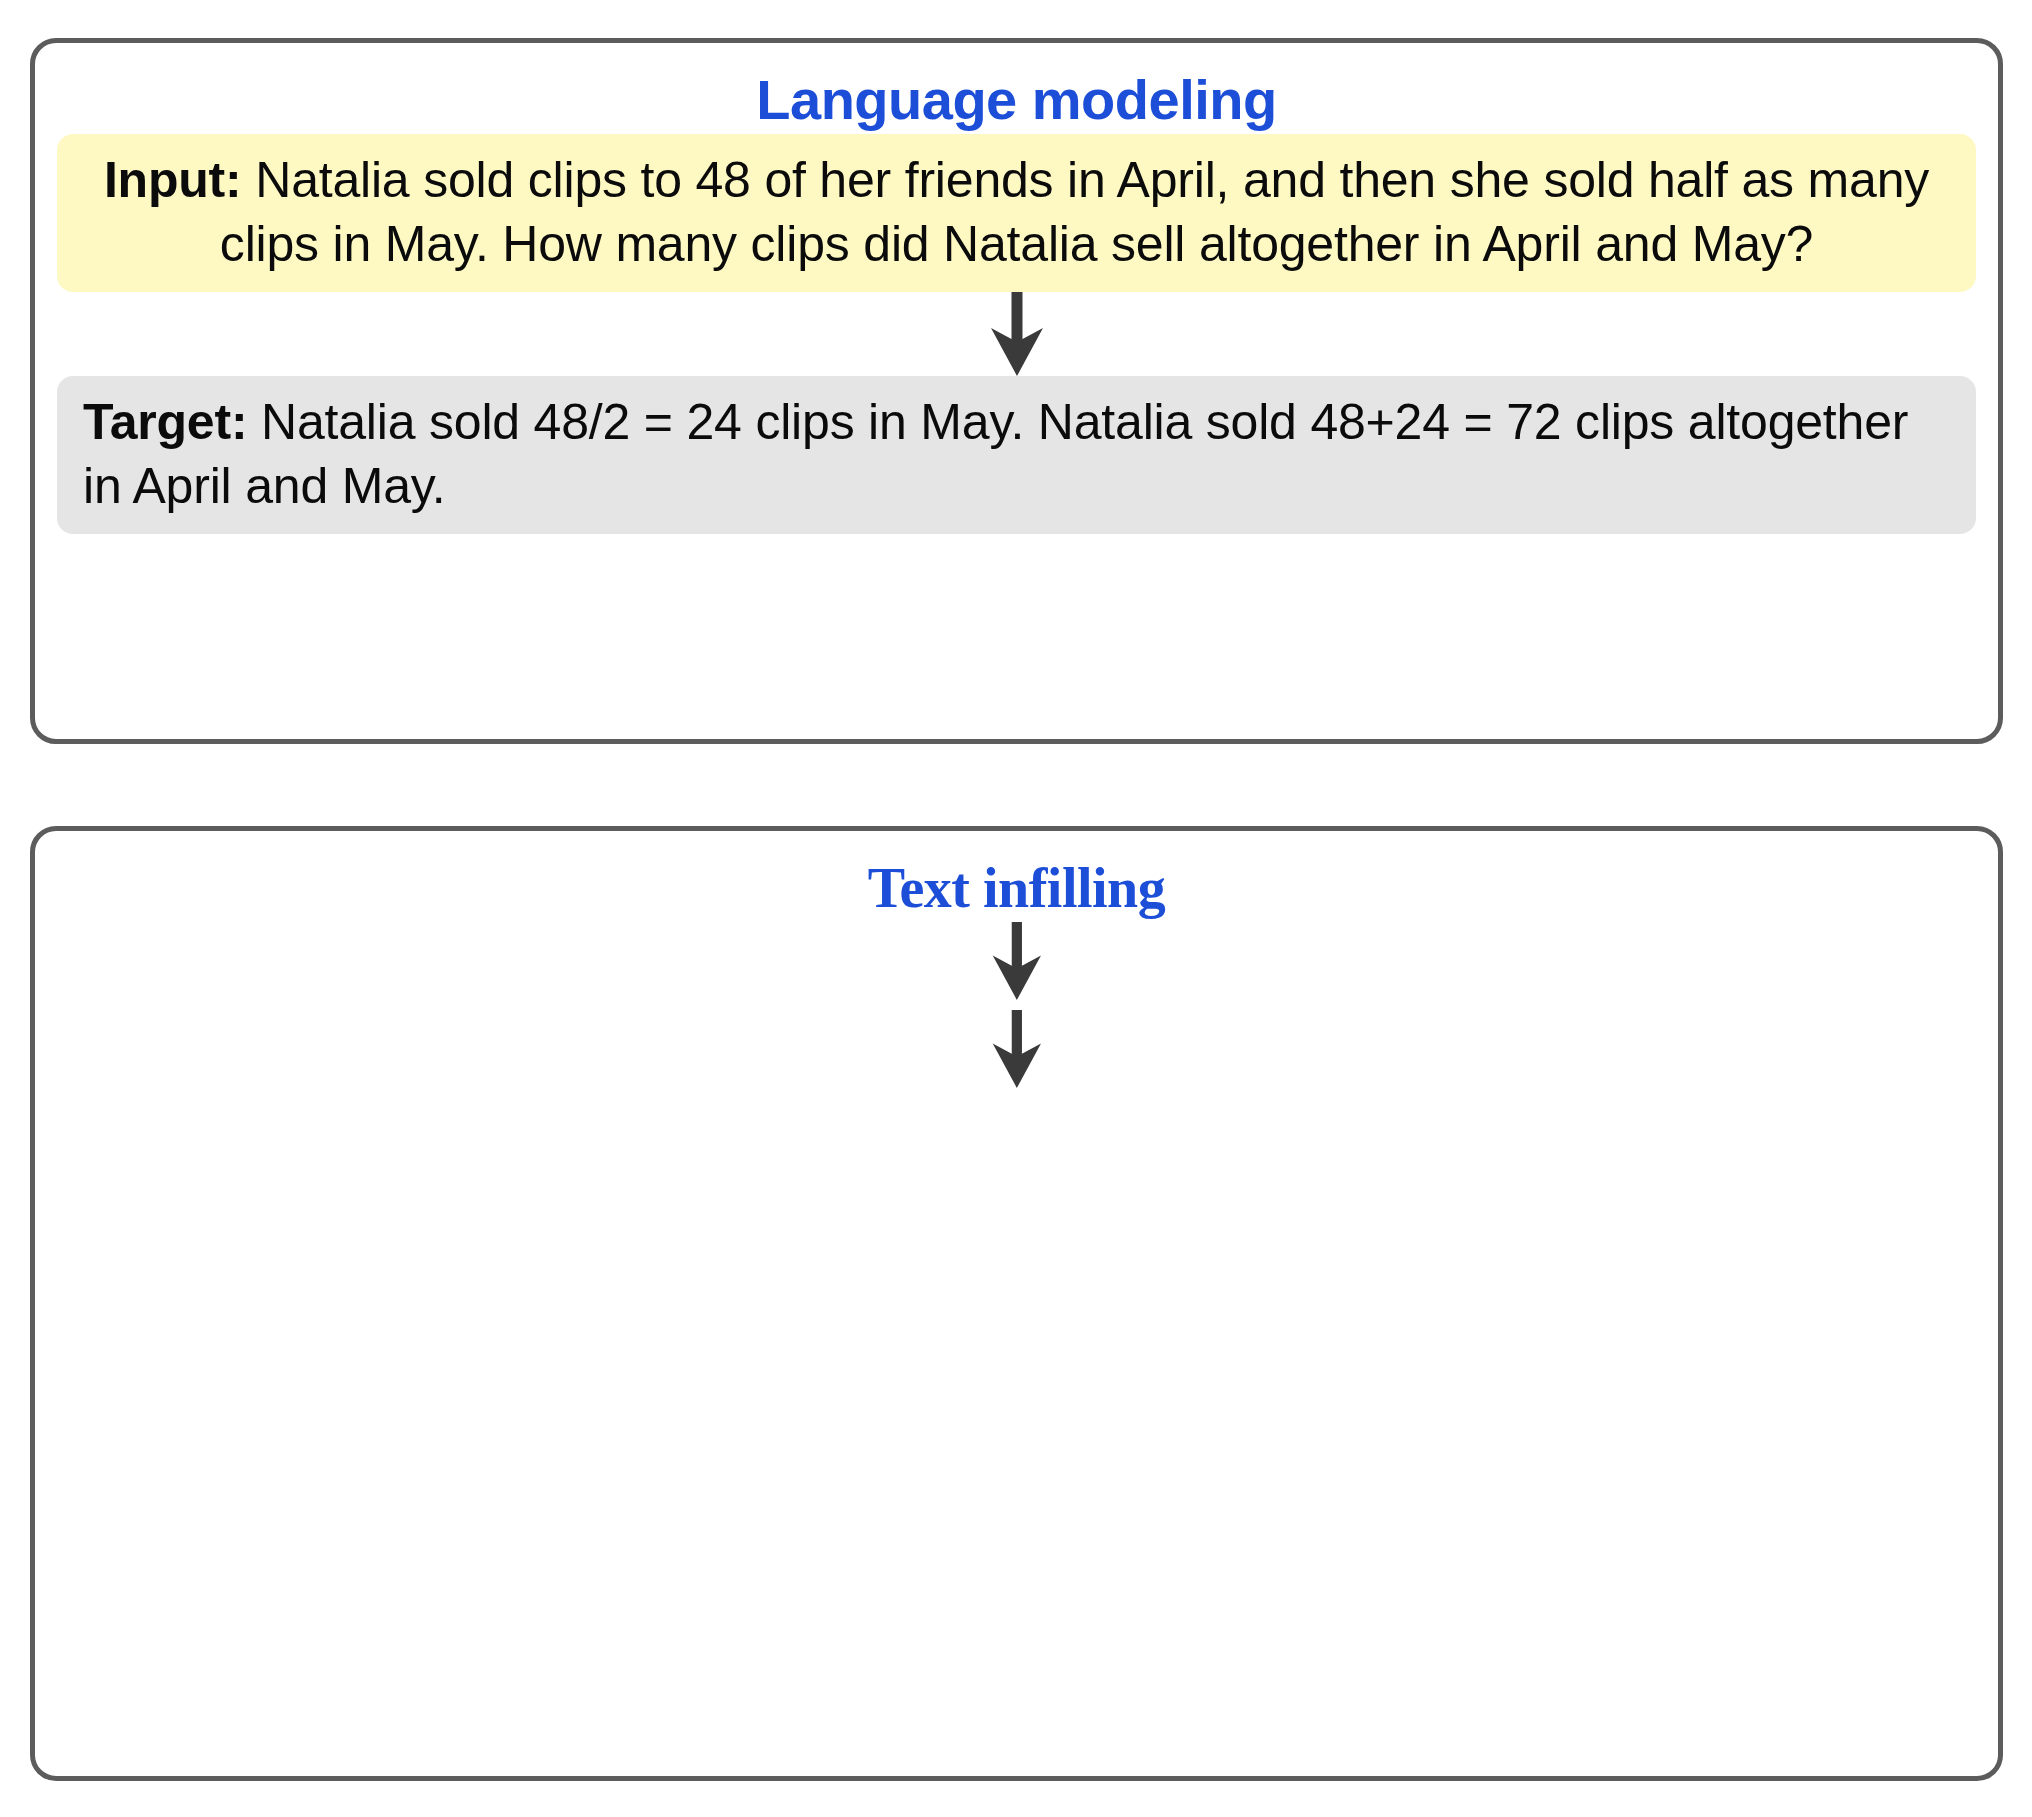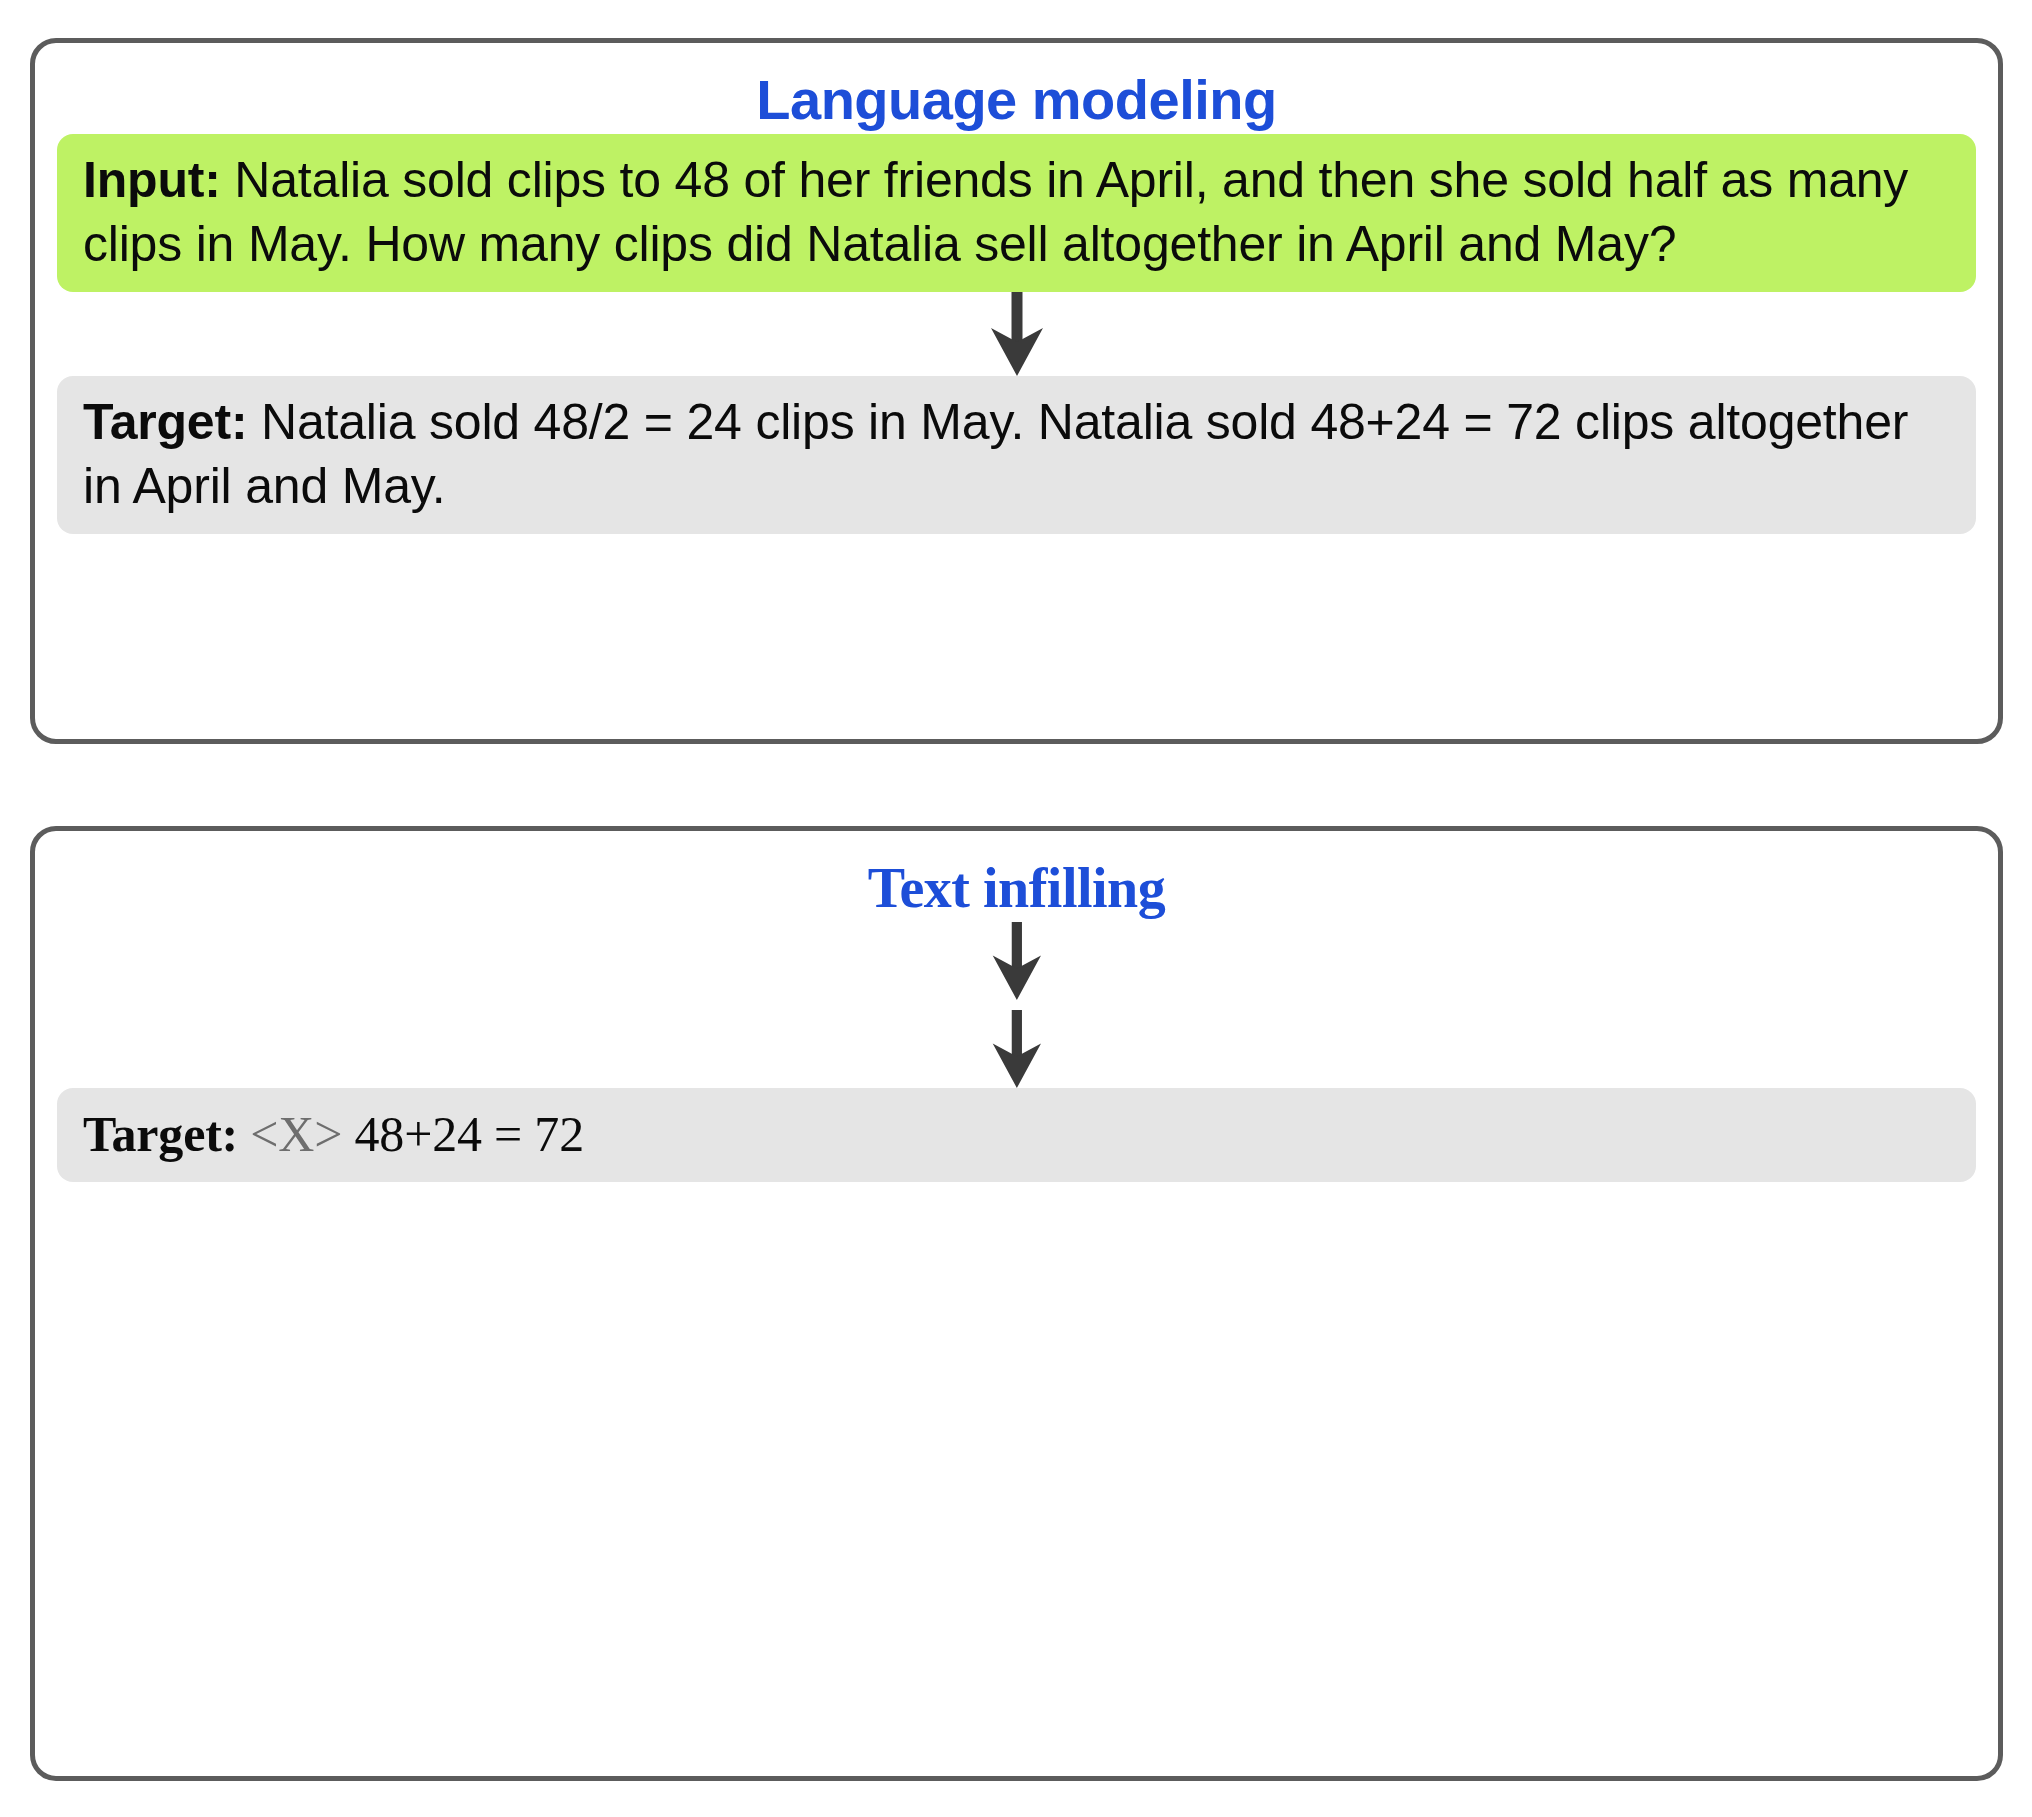--- a/index.html
+++ b/index.html
@@ -51,21 +51,21 @@
   .row {
     position: relative;
     box-sizing: border-box;
     border-radius: 16px;
     font-size: 50px;
     line-height: 1.28;
     color: #0b0b0b;
     padding: 14px 26px 16px 26px;
     letter-spacing: -0.2px;
   }
-  .row.input  { background: #bef264; }
+  .row.input  { background: #fef9c3; text-align: center; }
   .row.target { background: #e5e5e5; }
 
   .row-wrap {
     padding: 0 22px;
   }
 
   .lbl {
     font-weight: 700;
   }
   .tok {
@@ -119,20 +119,17 @@
 
 
     <div class="gap-sm"></div>
 
 
     <svg class="arrow arrow-ti" viewBox="0 0 60 84" aria-hidden="true">
       <path d="M30 0 L30 52 Z" stroke="#3a3a3a" stroke-width="11" fill="none"></path>
       <path d="M30 84 L4 36 L30 50 L56 36 Z" fill="#3a3a3a"></path>
     </svg>
 
-    <div class="row-wrap">
-      <div class="row target"><span class="lbl">Target:</span>&nbsp;<span class="tok">&lt;X&gt;</span><span> 48+24 = 72</span></div>
-    </div>
 
   </div>
 
 </div>
 
 
 </body></html>

